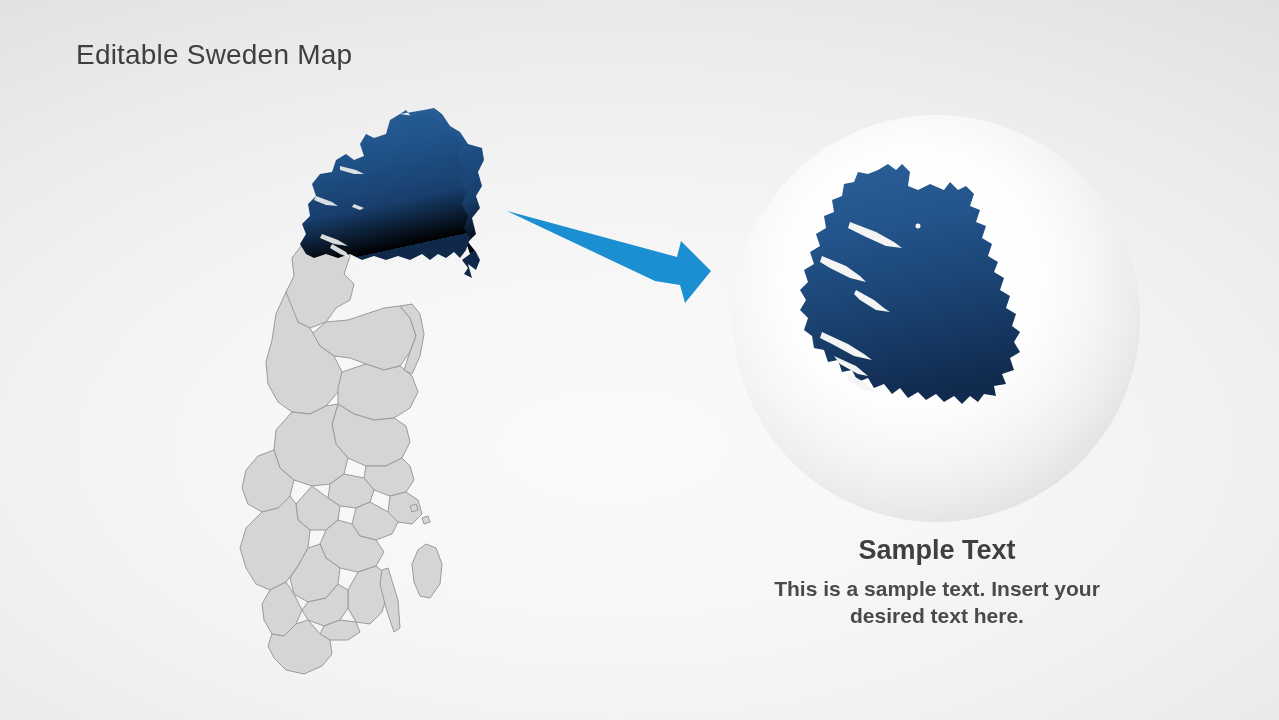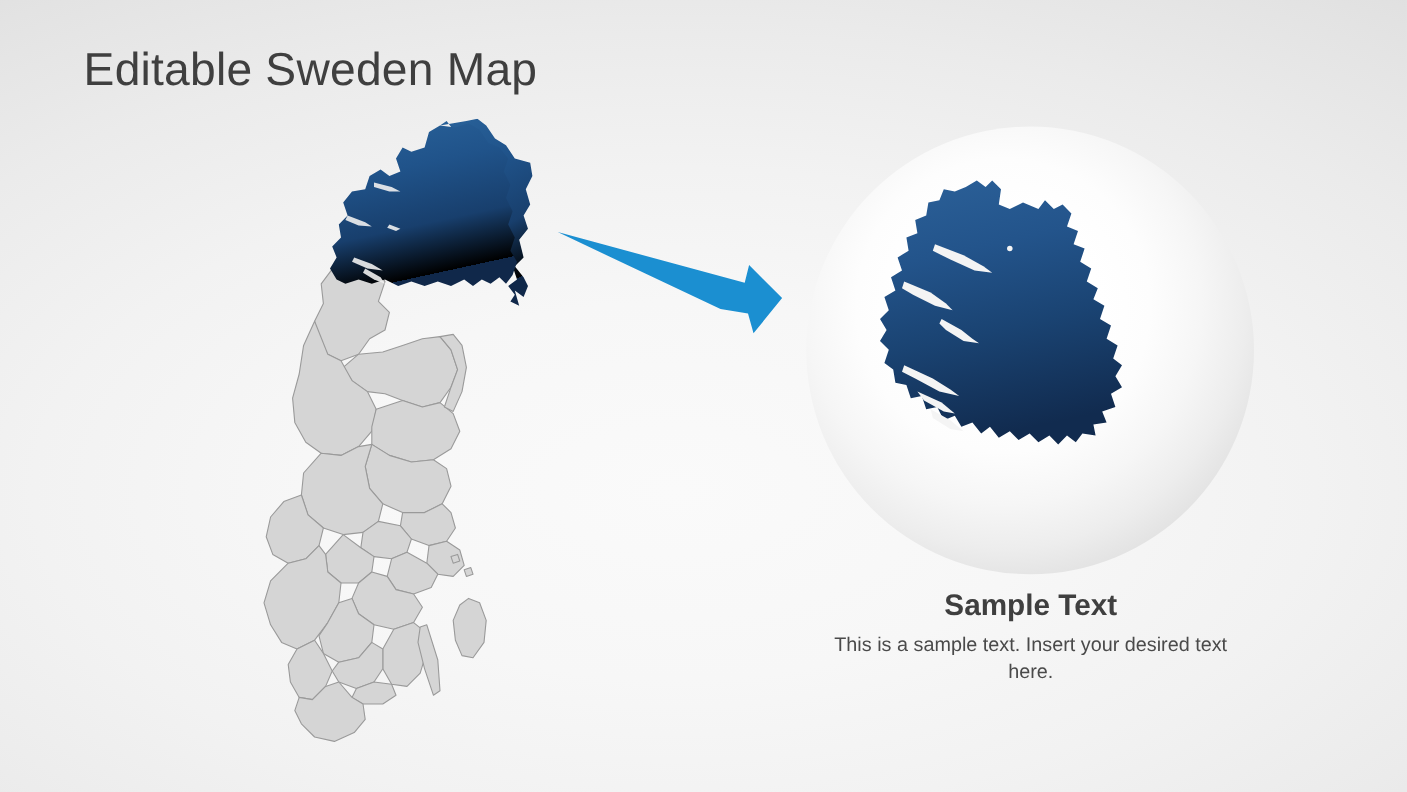--- a/index.html
+++ b/index.html
@@ -26,21 +26,21 @@
         #e3e3e3 86%,
         #dcdcdc 100%);
     overflow: hidden;
   }
 
   
   #slide-title {
     position: absolute;
     left: 76px;
     top: 39px;
-    font-size: 42px;
+    font-size: 28px;
     font-weight: 400;
     letter-spacing: 0.2px;
     color: #3f3f3f;
     white-space: nowrap;
   }
 
   
   #sweden-map-wrap {
     position: absolute;
     left: 214px;
@@ -97,22 +97,22 @@
     text-align: center;
   }
   #caption-heading {
     font-size: 27px;
     font-weight: 700;
     color: #3f3f3f;
     line-height: 1.25;
   }
   #caption-body {
     margin-top: 7px;
-    font-size: 18px;
-    font-weight: 400;
+    font-size: 21px;
+    font-weight: 700;
     color: #4a4a4a;
     line-height: 1.32;
     padding: 0 12px;
   }
 </style>
 </head>
 <body>
 
 <div id="slide">
 

